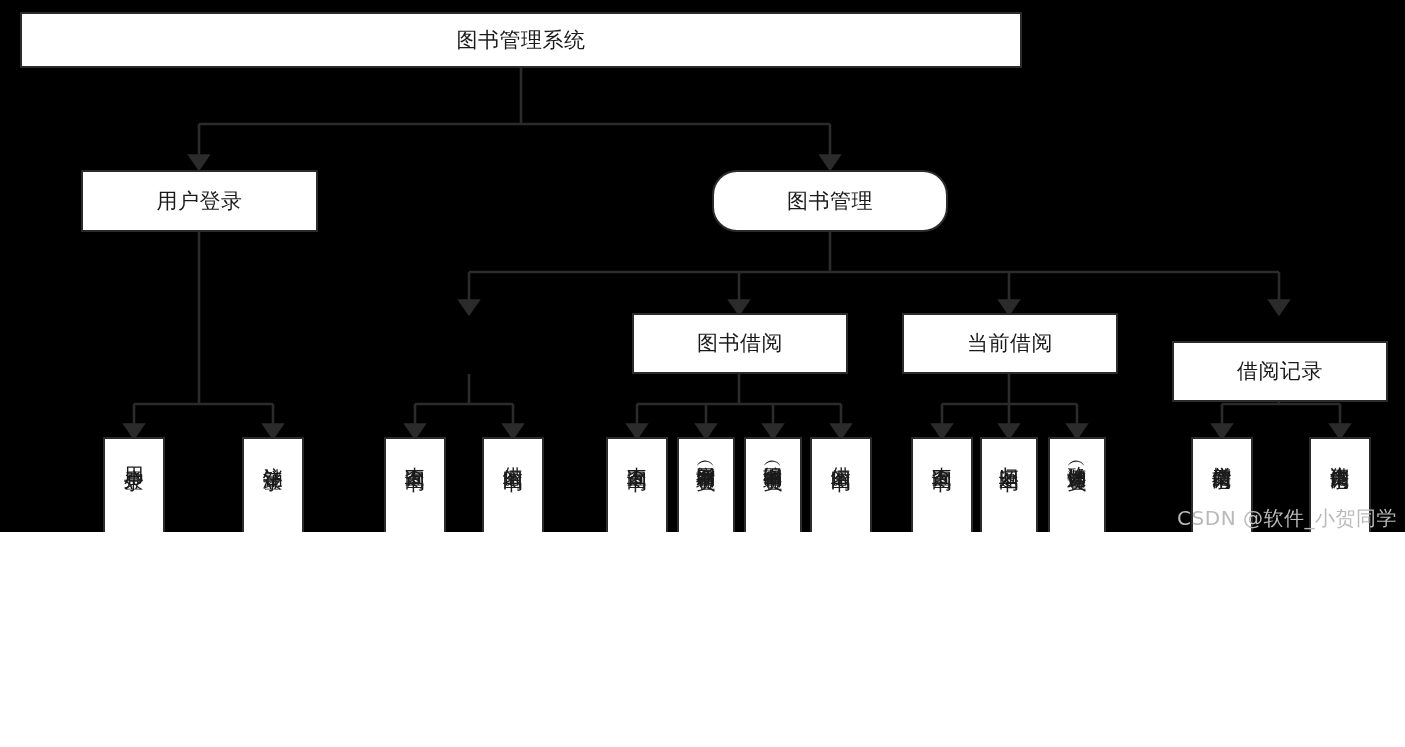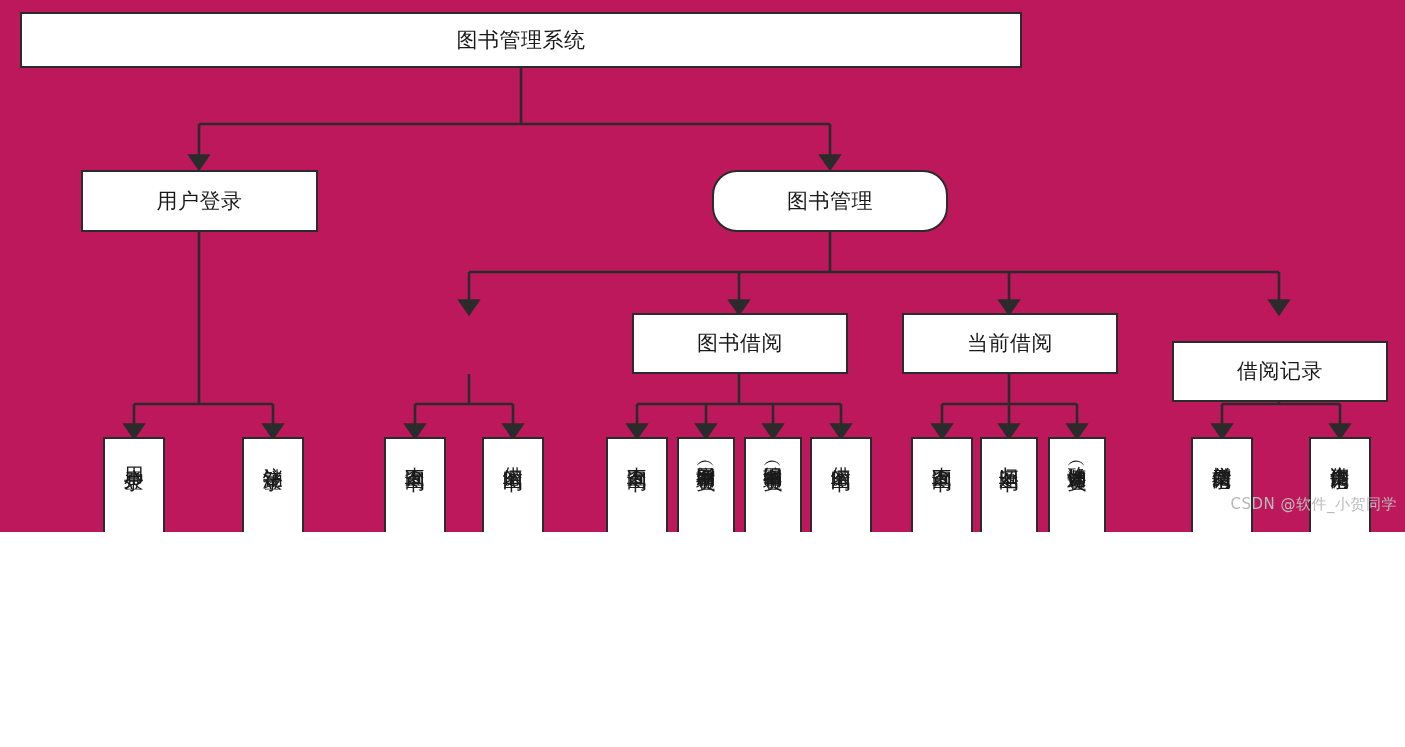--- a/index.html
+++ b/index.html
@@ -7,21 +7,21 @@
     padding: 0;
     background: #ffffff;
   }
   body {
     font-family: "DejaVu Sans", "Liberation Sans", sans-serif;
   }
   #canvas {
     position: relative;
     width: 1405px;
     height: 532px;
-    background: #be185d;
+    background: #000000;
     overflow: hidden;
   }
   svg.wires {
     position: absolute;
     left: 0;
     top: 0;
     width: 1405px;
     height: 747px;
     pointer-events: none;
   }
@@ -61,22 +61,22 @@
     letter-spacing: 2px;
     white-space: nowrap;
   }
   .v-node.tall .lbl {
     font-size: 19px;
     letter-spacing: 1px;
   }
   .watermark {
     position: absolute;
     right: 8px;
-    bottom: 18px;
-    font-size: 15px;
+    bottom: 0;
+    font-size: 20px;
     color: #b9b9b9;
     white-space: nowrap;
     letter-spacing: 0.5px;
   }
 </style>
 </head>
 <body>
 
 <div id="canvas">
 

